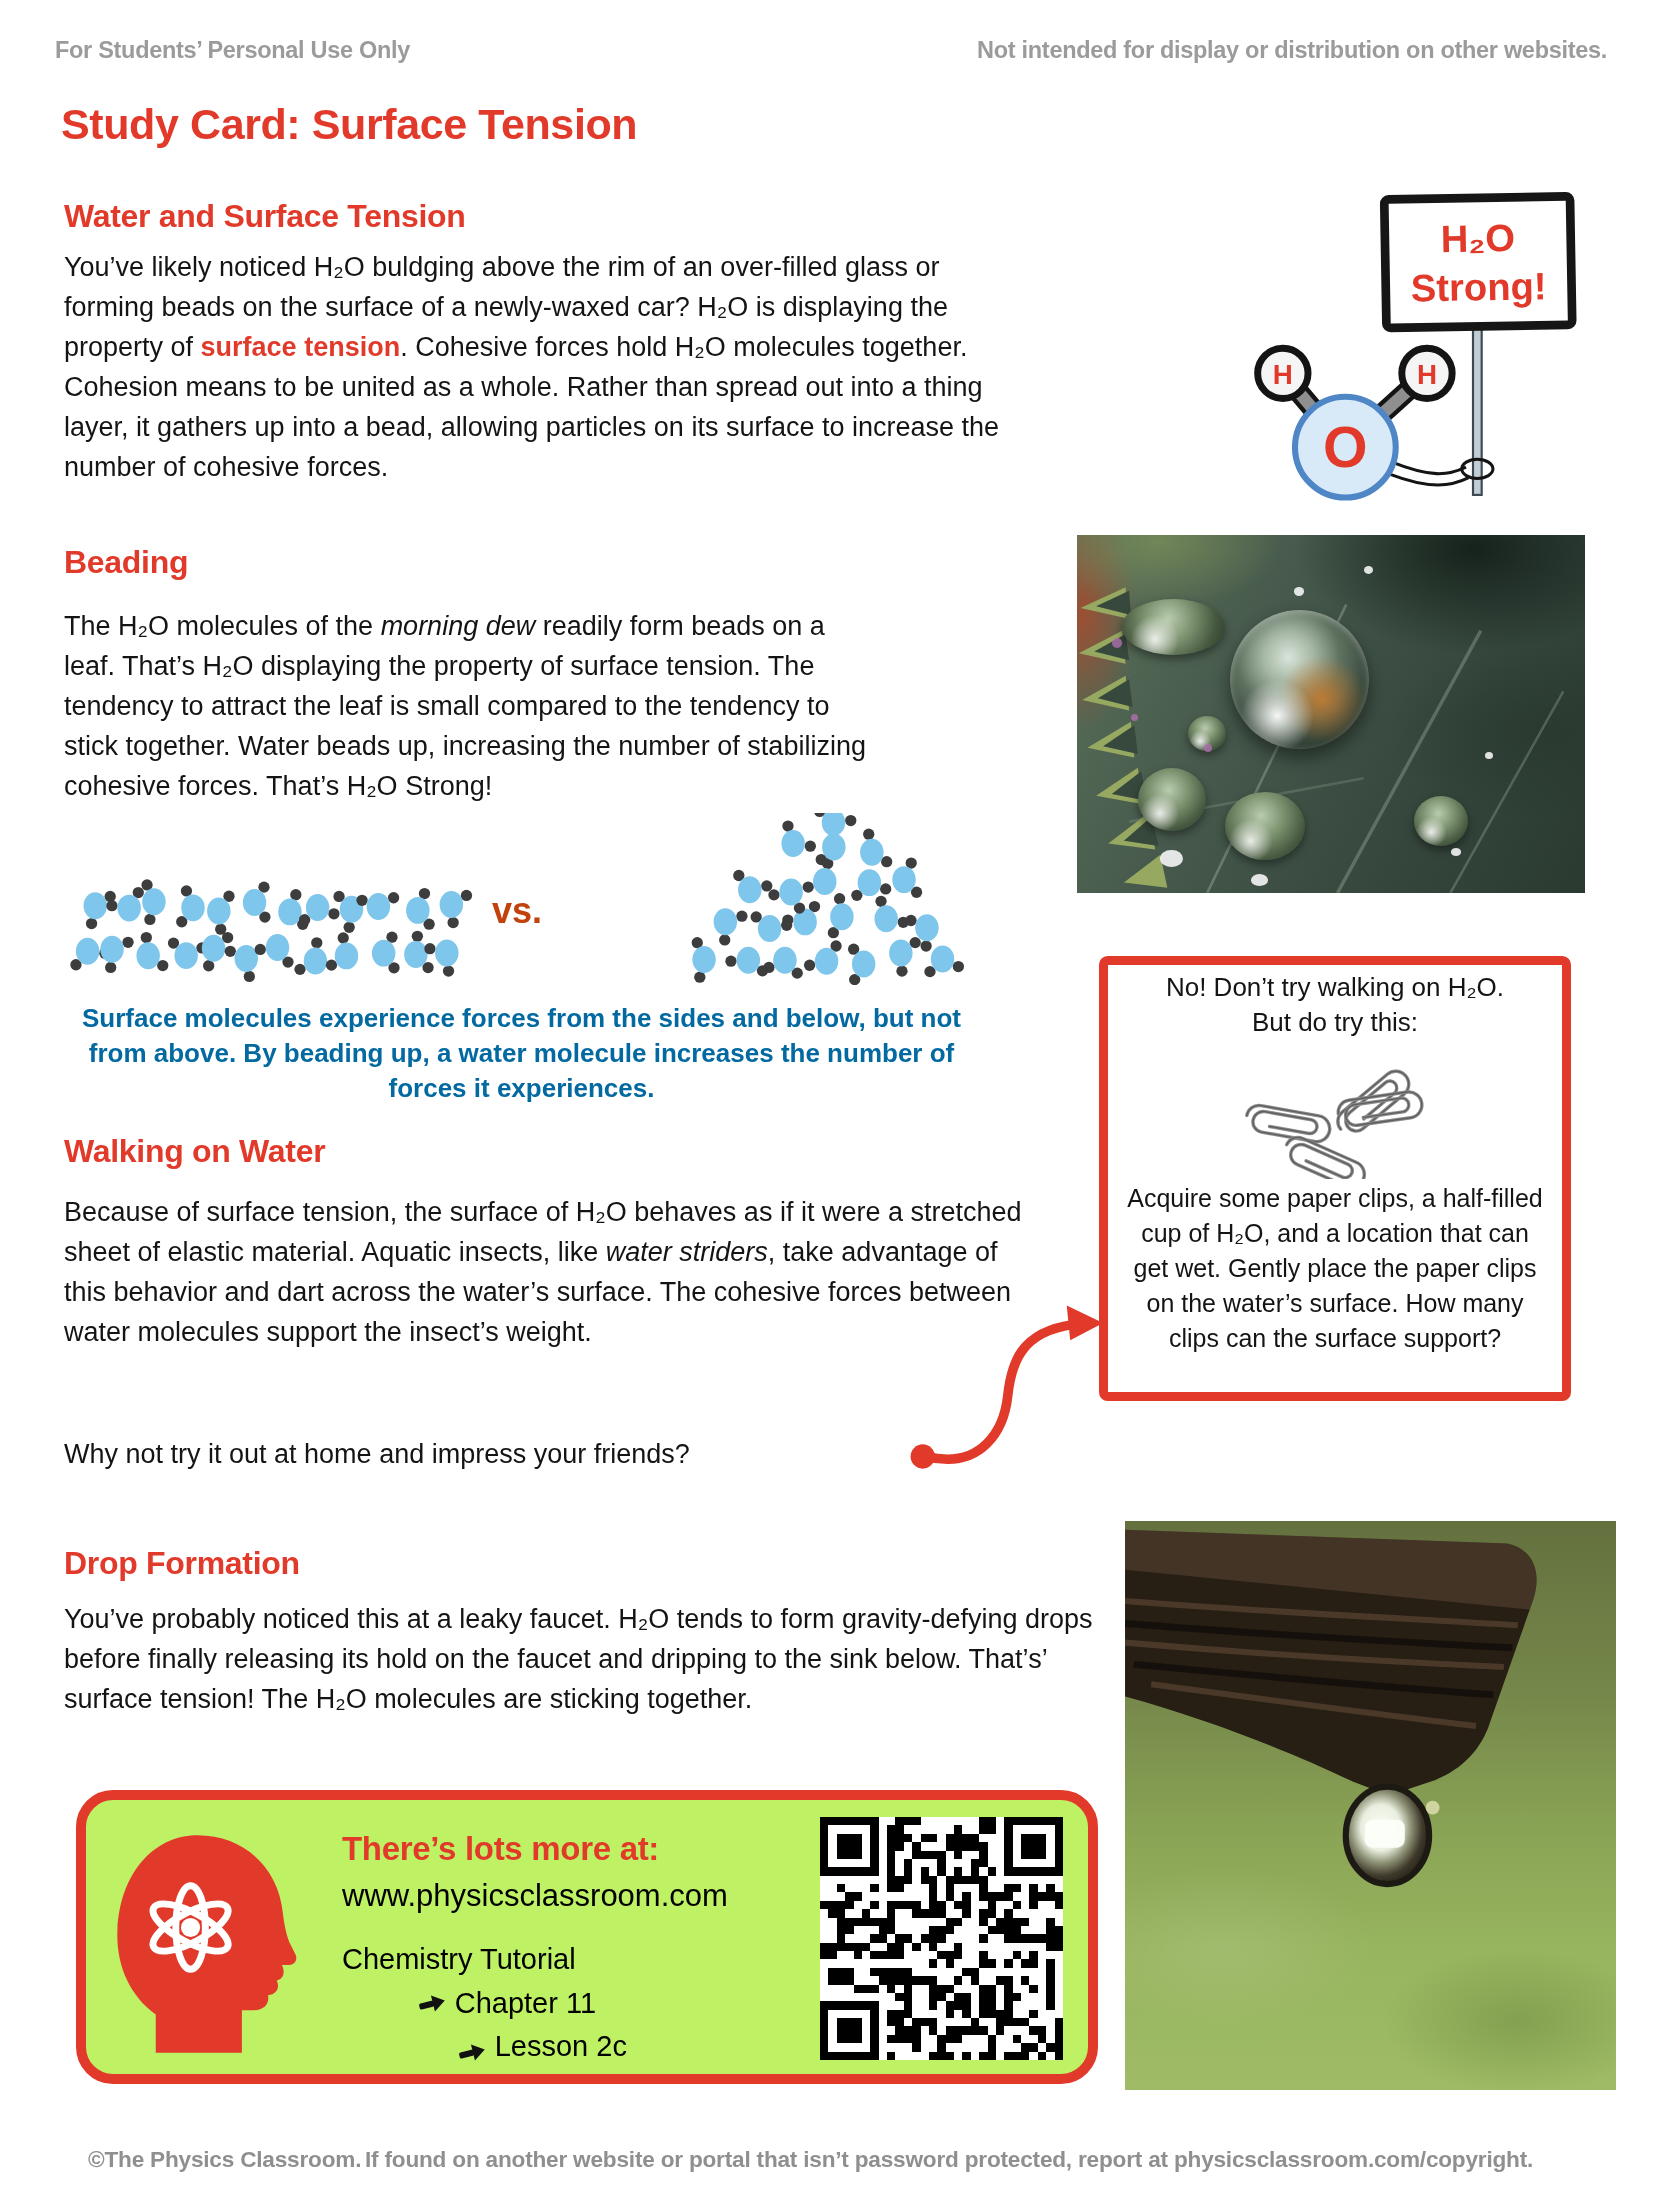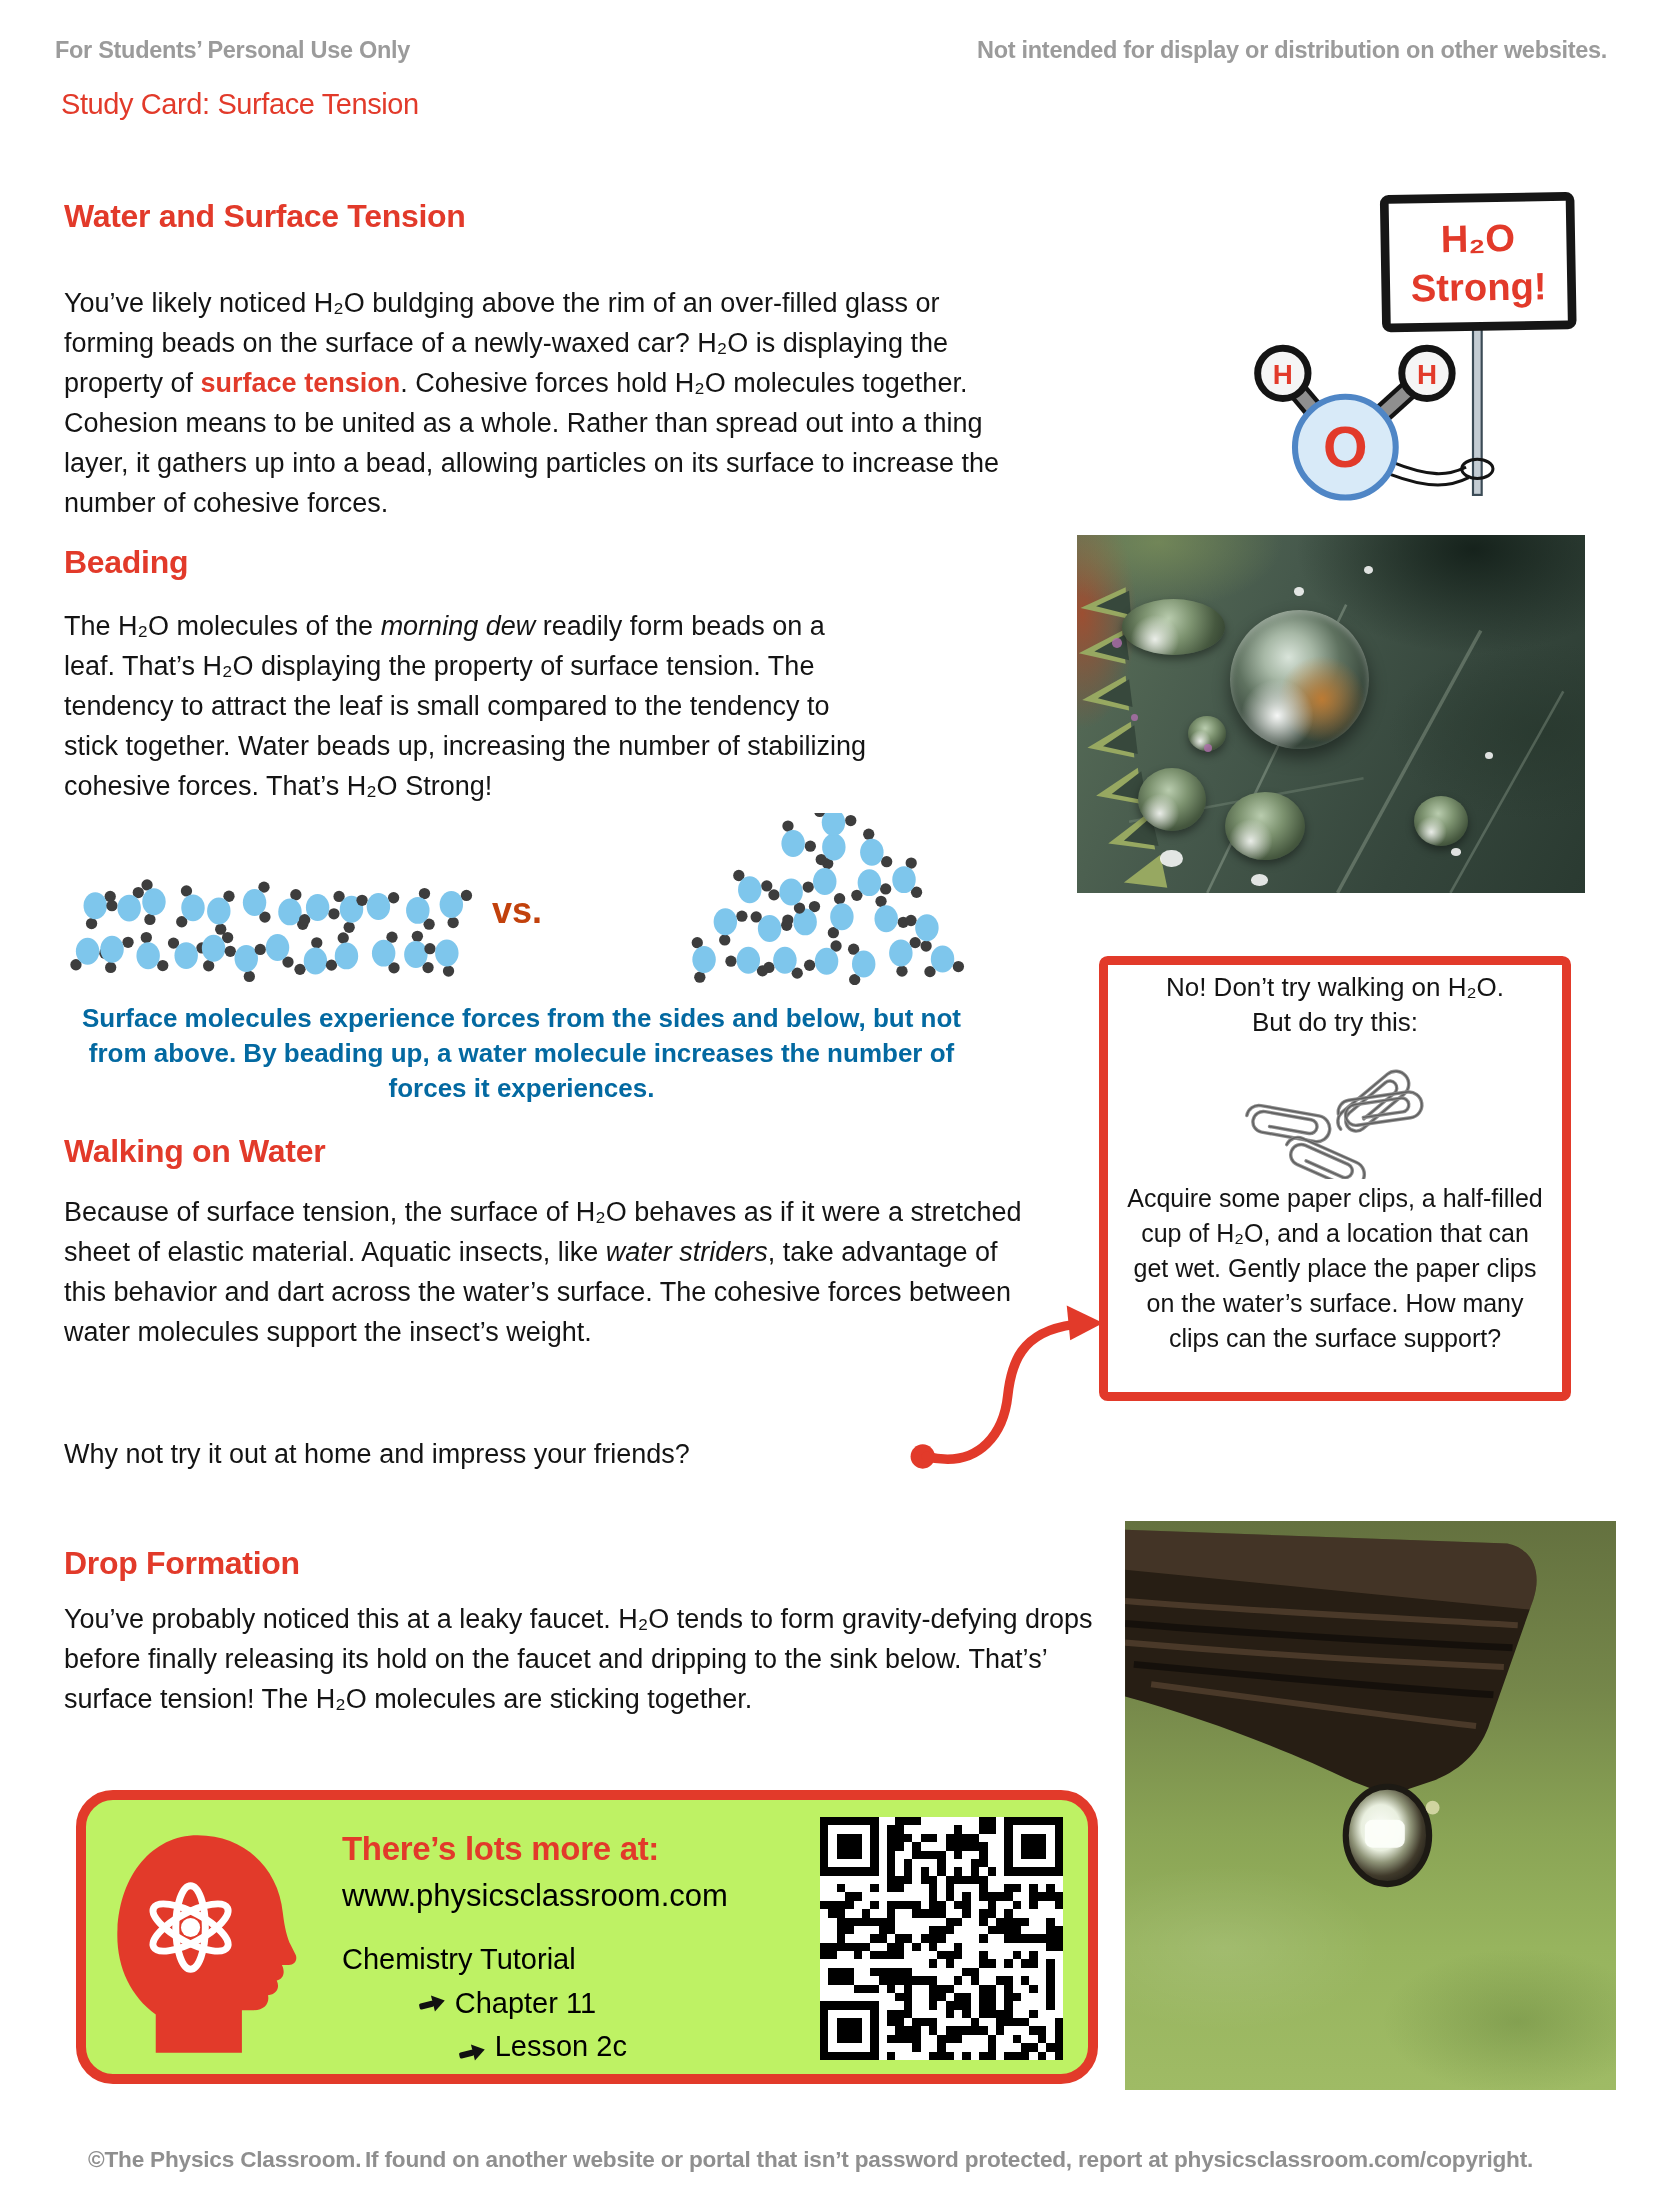--- a/index.html
+++ b/index.html
@@ -16,28 +16,28 @@
 
   
   .hdr{position:absolute;font-size:23.5px;font-weight:700;color:#9b9b9b;letter-spacing:-0.3px;}
   .hdr-left{left:55px;top:37px;}
   .hdr-right{right:49px;top:37px;}
   .ftr{position:absolute;top:2147px;font-size:22.6px;font-weight:600;color:#8f8f8f;letter-spacing:-0.2px;}
   .ftr-left{left:88px;text-align:right;}
   .ftr-right{left:365px;}
 
   
-  .title{position:absolute;left:61px;top:88px;font-size:29px;font-weight:400;color:var(--red);letter-spacing:-0.4px;}
+  .title{position:absolute;left:61px;top:100px;font-size:43px;font-weight:700;color:var(--red);letter-spacing:-0.4px;}
   .sec-h{position:absolute;font-size:32px;font-weight:700;color:var(--red);letter-spacing:-0.3px;}
   .body-p{position:absolute;font-size:27px;line-height:40px;color:var(--ink);}
   .seg-red-bold{color:var(--red);font-weight:700;}
   .seg-italic{font-style:italic;}
 
   #water-h{left:64px;top:198px;}
-  #water-p{left:64px;top:247px;width:939px;margin-top:36px;}
+  #water-p{left:64px;top:247px;width:939px;}
   #beading-h{left:64px;top:544px;}
   #beading-p{left:64px;top:606px;width:808px;}
   #walking-h{left:64px;top:1133px;}
   #walking-p{left:64px;top:1192px;width:969px;}
   #callout{left:64px;top:1434px;width:869px;}
   #dropform-h{left:64px;top:1545px;}
   #dropform-p{left:64px;top:1599px;width:1056px;}
 
   
   .flat-svg{position:absolute;left:70px;top:869px;}

